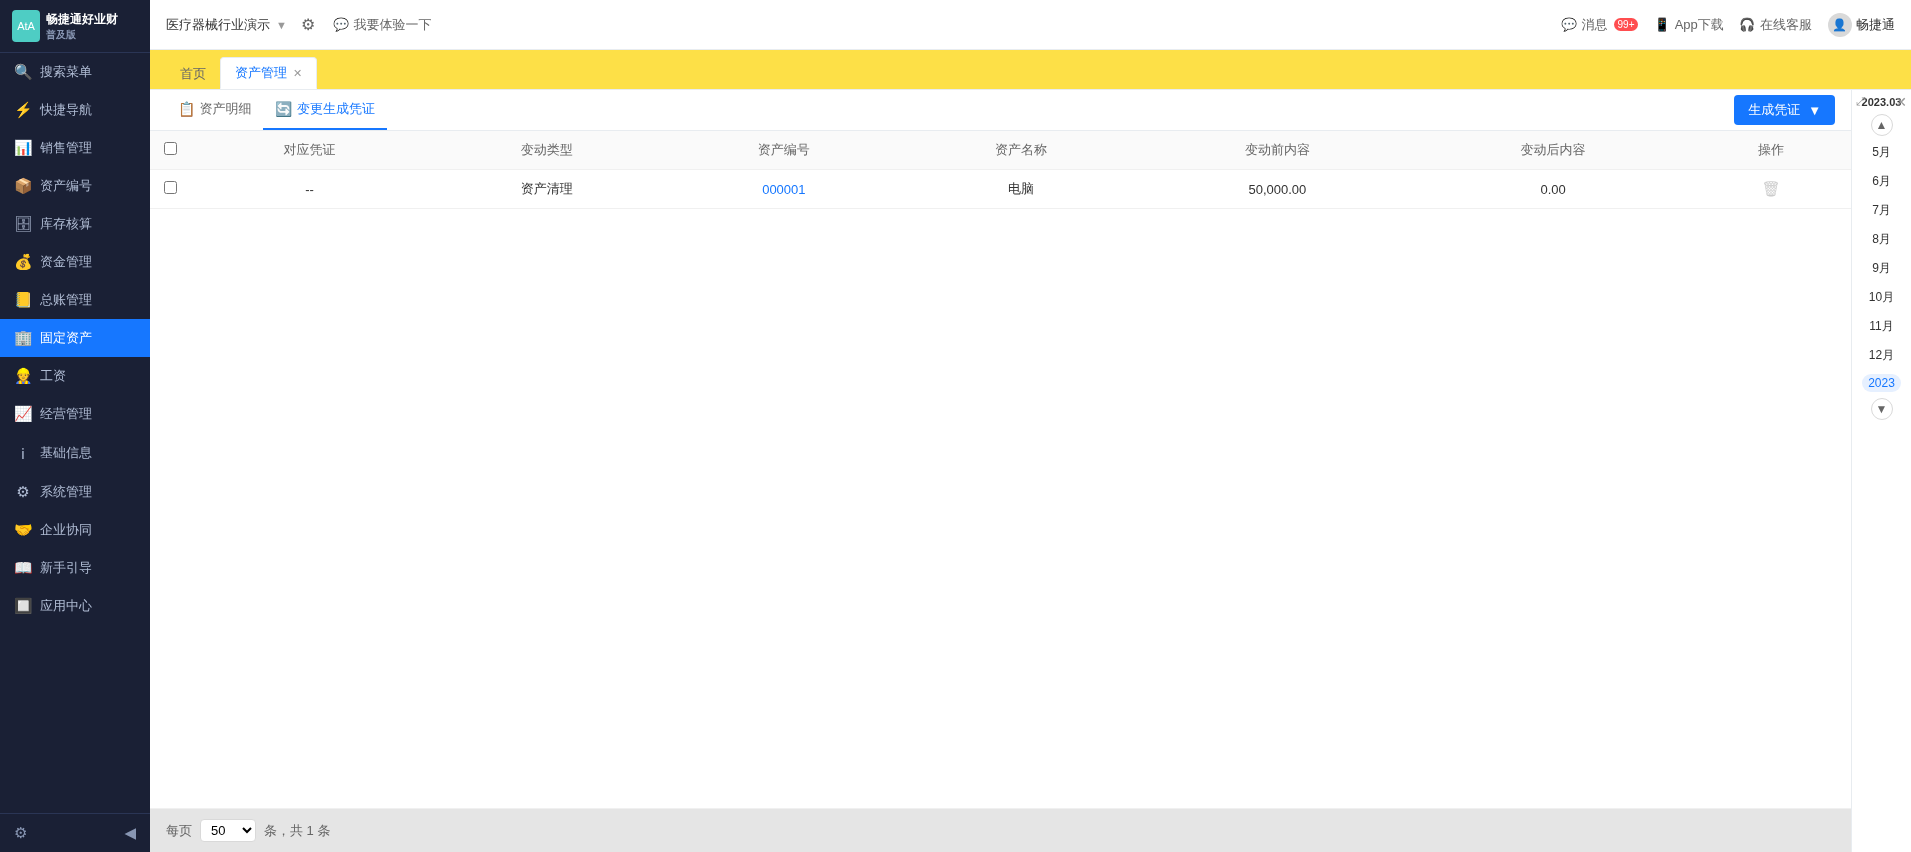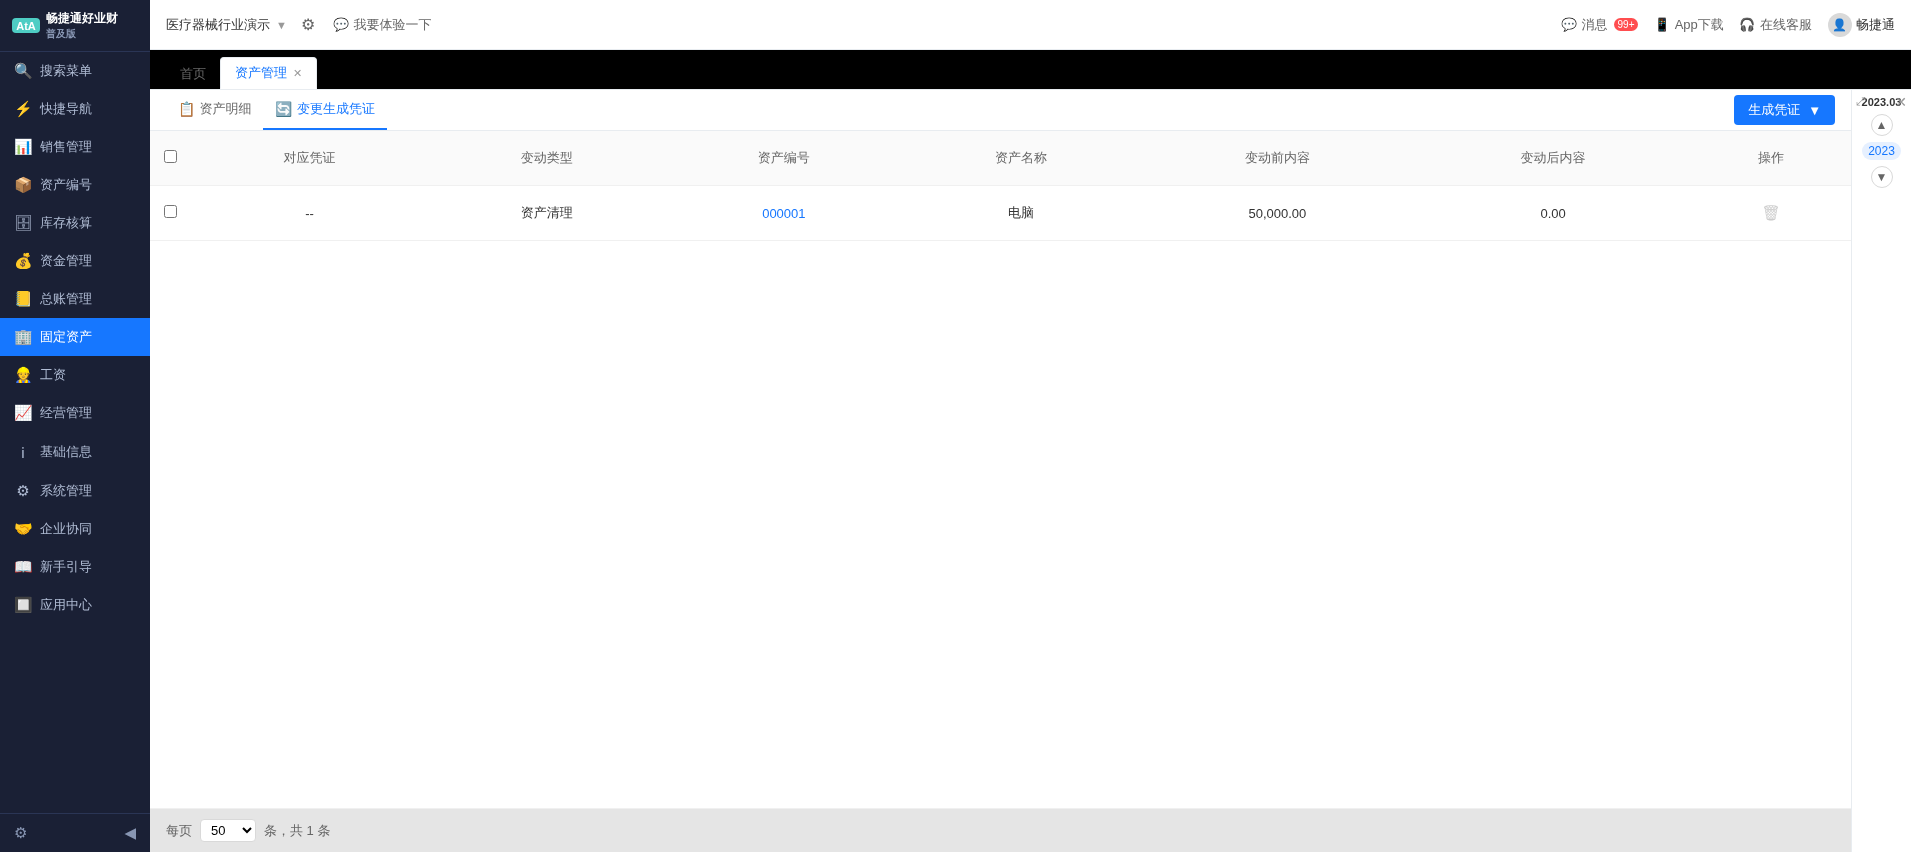--- a/index.html
+++ b/index.html
@@ -20,25 +20,25 @@
       border-bottom: 1px solid #2a3555;
       display: flex;
       align-items: center;
       gap: 6px;
       color: #fff;
       font-size: 13px;
       font-weight: bold;
       min-height: 50px;
     }
     .sidebar-logo .logo-icon {
-      width: 28px; height: 15px;
+      width: 28px; height: 32px;
       background: #4ecdc4;
       border-radius: 4px;
       display: flex; align-items: center; justify-content: center;
-      color: #fff; font-size: 11px; font-weight: bold;
+      color: #fff; font-size: 11px; font-weight: normal;
     }
     .sidebar-scroll { flex: 1; overflow-y: auto; overflow-x: hidden; }
     .sidebar-scroll::-webkit-scrollbar { width: 4px; }
     .sidebar-scroll::-webkit-scrollbar-thumb { background: #3a4a6a; border-radius: 2px; }
     .sidebar-item {
       display: flex; align-items: center; gap: 8px;
       padding: 10px 14px;
       color: #b0bcd4;
       cursor: pointer;
       font-size: 13px;
@@ -94,21 +94,21 @@
       background: #ff4d4f; color: #fff;
       border-radius: 10px; font-size: 10px;
       padding: 1px 4px; margin-left: 2px; text-align: center;
     }
     .topbar-user { display: flex; align-items: center; gap: 4px; color: #333; cursor: pointer; }
     .user-avatar { width: 24px; height: 24px; background: #d9d9d9; border-radius: 50%; display: flex; align-items: center; justify-content: center; color: #999; font-size: 12px; }
 
     
     .tabbar {
       height: 40px;
-      background: #000000;
+      background: #fde047;
       display: flex;
       align-items: flex-end;
       padding: 0 16px;
       border-bottom: 1px solid #e8ecf0;
       flex-shrink: 0;
     }
     .tab {
       padding: 6px 14px;
       font-size: 13px;
       cursor: pointer;
@@ -182,21 +182,21 @@
     }
     table {
       width: 100%;
       border-collapse: collapse;
     }
     thead tr {
       background: #fafafa;
     }
     th, td {
       border-bottom: 1px solid #f0f0f0;
-      padding: 18px 14px;
+      padding: 10px 14px;
       text-align: center;
       font-size: 13px;
     }
     th { color: #666; font-weight: normal; }
     td { color: #333; }
     td.asset-code { color: #1677ff; }
     .checkbox-cell { width: 40px; }
     .delete-icon { color: #ccc; cursor: pointer; font-size: 15px; }
 
     
@@ -479,20 +479,30 @@
 
     <div class="calendar-panel">
       <div class="cal-top-btns">
         <span class="cal-expand">⤢</span>
         <span style="font-size:11px;color:#333;font-weight:bold;text-align:center;flex:1;padding-top:2px;">2023.03</span>
         <span class="cal-close">✕</span>
       </div>
 
       <div class="calendar-nav">▲</div>
 
+      <div class="cal-section">
+        <div class="calendar-month-item">5月</div>
+        <div class="calendar-month-item">6月</div>
+        <div class="calendar-month-item">7月</div>
+        <div class="calendar-month-item">8月</div>
+        <div class="calendar-month-item">9月</div>
+        <div class="calendar-month-item">10月</div>
+        <div class="calendar-month-item">11月</div>
+        <div class="calendar-month-item">12月</div>
+      </div>
 
       <div class="calendar-year-label" style="margin:4px auto;width:fit-content;">2023</div>
 
 
       <div class="calendar-nav">▼</div>
     </div>
   </div>
 </div>
 
 </body></html>

